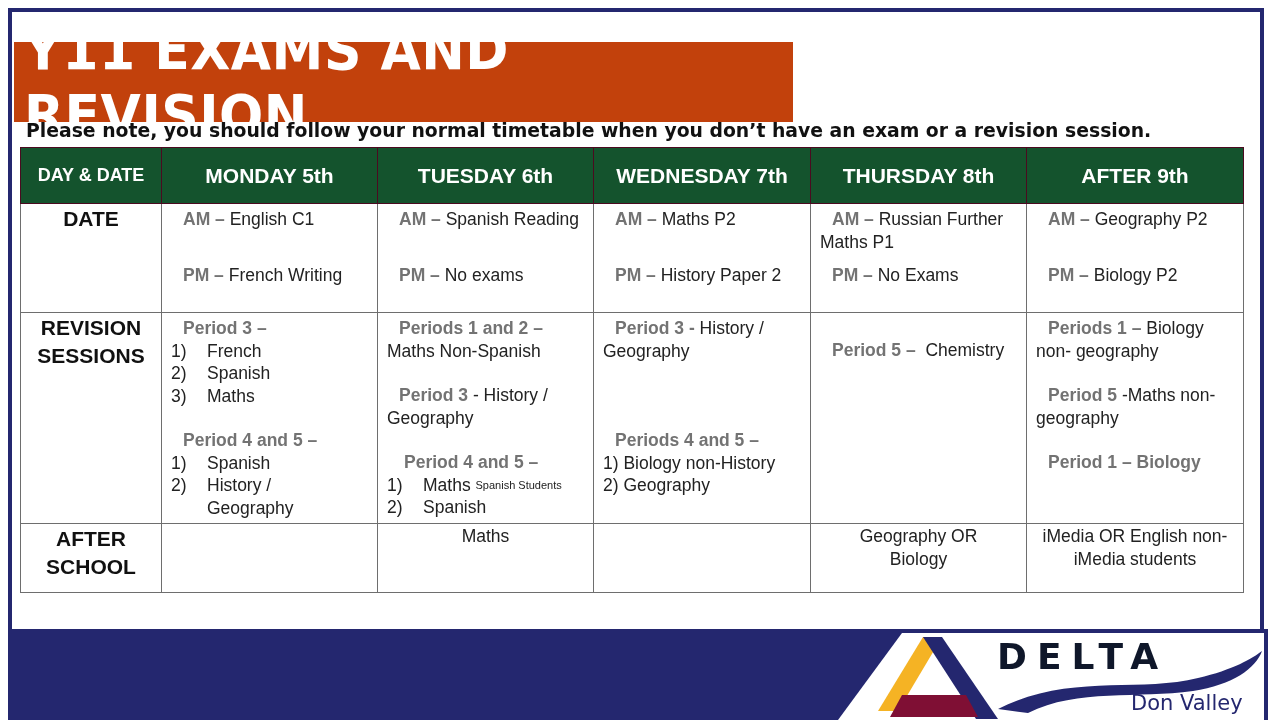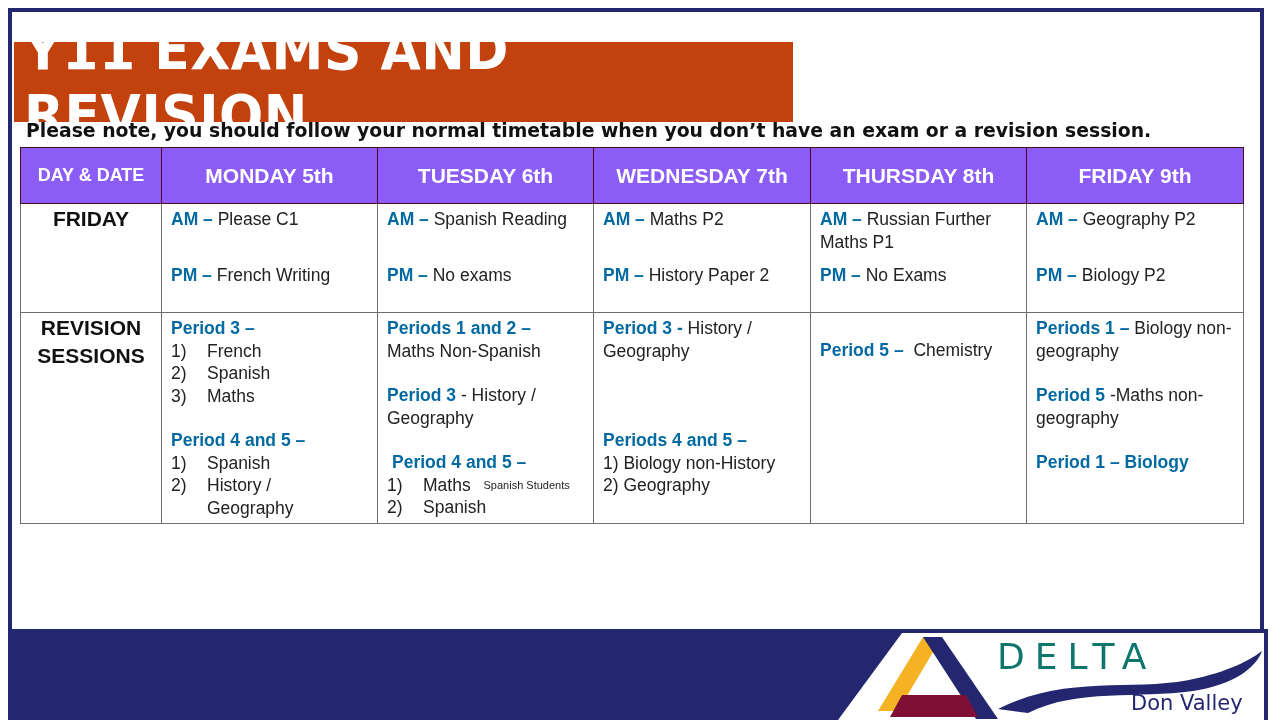--- a/index.html
+++ b/index.html
@@ -37,42 +37,42 @@
     font-size: 20px; font-weight: bold; white-space: nowrap;
     font-family: "DejaVu Sans", sans-serif;
     transform: scaleX(0.94); transform-origin: left center;
   }
   table.tt {
     position: absolute; left: 20px; top: 147px; width: 1223px;
     border-collapse: collapse; table-layout: fixed;
   }
   table.tt th, table.tt td { border: 1.5px solid #6e6e6e; vertical-align: top; }
   table.tt thead th {
-    background: #8b5cf6; color: #fff; height: 55px; vertical-align: middle;
+    background: #14532d; color: #fff; height: 55px; vertical-align: middle;
     font-size: 21px; font-weight: bold; text-align: center; padding: 0;
     border-color: #4b0a20;
   }
   table.tt thead th.first { font-size: 18px; }
   td.rowhead {
     text-align: center; vertical-align: middle; font-weight: bold; font-size: 21px;
     line-height: 28px;
   }
   td.cell { font-size: 17.5px; line-height: 22.5px; padding: 4px 9px; color: #222; }
-  td.cell b { color: #0369a1; }
+  td.cell b { color: #737373; margin-left: 12px; }
   .gap { height: 22px; }
   .li { display: flex; }
   .li .num { width: 36px; flex: none; }
-  .small { font-size: 11px; margin-left: 8px; }
+  .small { font-size: 11px; }
   td.center { text-align: center; vertical-align: middle; font-size: 17.5px; line-height: 23px; color: #222; }
   tr.r-exams td { height: 100px; }
   tr.r-rev td { height: 202px; }
   tr.r-after td { height: 66px; }
   .delta-text {
-    position: absolute; left: 997px; top: 636px; font-size: 36px; color: #0f766e;
-    letter-spacing: 10px; font-family: "DejaVu Sans", sans-serif; font-weight: normal;
+    position: absolute; left: 997px; top: 636px; font-size: 36px; color: #0f172a;
+    letter-spacing: 10px; font-family: "DejaVu Sans", sans-serif; font-weight: bold;
   }
   .dv-text {
     position: absolute; left: 1131px; top: 691px; font-size: 21px; color: #24276f;
     font-family: "DejaVu Sans", sans-serif;
     text-align: center;
   }
   svg.logo { position: absolute; left: 838px; top: 633px; }
 </style>
 </head>
 <body>
@@ -96,28 +96,28 @@
       <col style="width:216px">
       <col style="width:217px">
   </colgroup>
   <thead>
     <tr>
       <th class="first">DAY &amp; DATE</th>
       <th>MONDAY 5th</th>
       <th>TUESDAY 6th</th>
       <th>WEDNESDAY 7th</th>
       <th>THURSDAY 8th</th>
-      <th>FRIDAY 9th</th>
+      <th>AFTER 9th</th>
     </tr>
   </thead>
   <tbody>
     <tr class="r-exams">
-      <td class="rowhead">FRIDAY</td>
-      <td class="cell">
-        <div style="height:44px"><b>AM –</b> <span>Please C1</span></div>
+      <td class="rowhead">DATE</td>
+      <td class="cell">
+        <div style="height:44px"><b>AM –</b> <span>English C1</span></div>
         <div style="margin-top:12px"><b>PM –</b> <span>French Writing</span></div>
       </td>
       <td class="cell">
         <div style="height:44px"><b>AM –</b> <span>Spanish Reading</span></div>
         <div style="margin-top:12px"><b>PM –</b> <span>No exams</span></div>
       </td>
       <td class="cell">
         <div style="height:44px"><b>AM –</b> <span>Maths P2</span></div>
         <div style="margin-top:12px"><b>PM –</b> <span>History Paper 2</span></div>
       </td>
@@ -186,20 +186,35 @@
       </td>
       <td class="cell">
         <div><b>Periods 1 –</b><span> Biology non- geography</span></div>
         <div class="gap"></div>
         <div><b>Period 5</b><span> -Maths non-geography</span></div>
         <div class="gap"></div>
         <b>Period 1 – Biology</b>
       </td>
     </tr>
 
+    <tr class="r-after">
+      <td class="rowhead">
+        <div>AFTER</div>
+        <div>SCHOOL</div>
+      </td>
+      <td class="center"></td>
+      <td class="center">Maths</td>
+      <td class="center"></td>
+      <td class="center">
+          <div style="padding:0 40px">Geography OR Biology</div>
+        </td>
+      <td class="center">
+          <div style="padding:0 12px">iMedia OR English non-iMedia students</div>
+        </td>
+    </tr>
   </tbody>
 </table>
 
 <svg class="logo" width="426" height="87" viewBox="0 0 426 87">
 
   <path d="M 160 76 C 230 40, 300 60, 360 45 C 395 37, 415 25, 424 18 C 418 35, 395 52, 355 58 C 300 66, 240 55, 190 80 Z" fill="#24276f"></path>
 
   <polygon points="85,4 104,4 60,78 40,78" fill="#f5b324"></polygon>
 
   <polygon points="85,4 104,4 160,86 138,86" fill="#24276f"></polygon>

